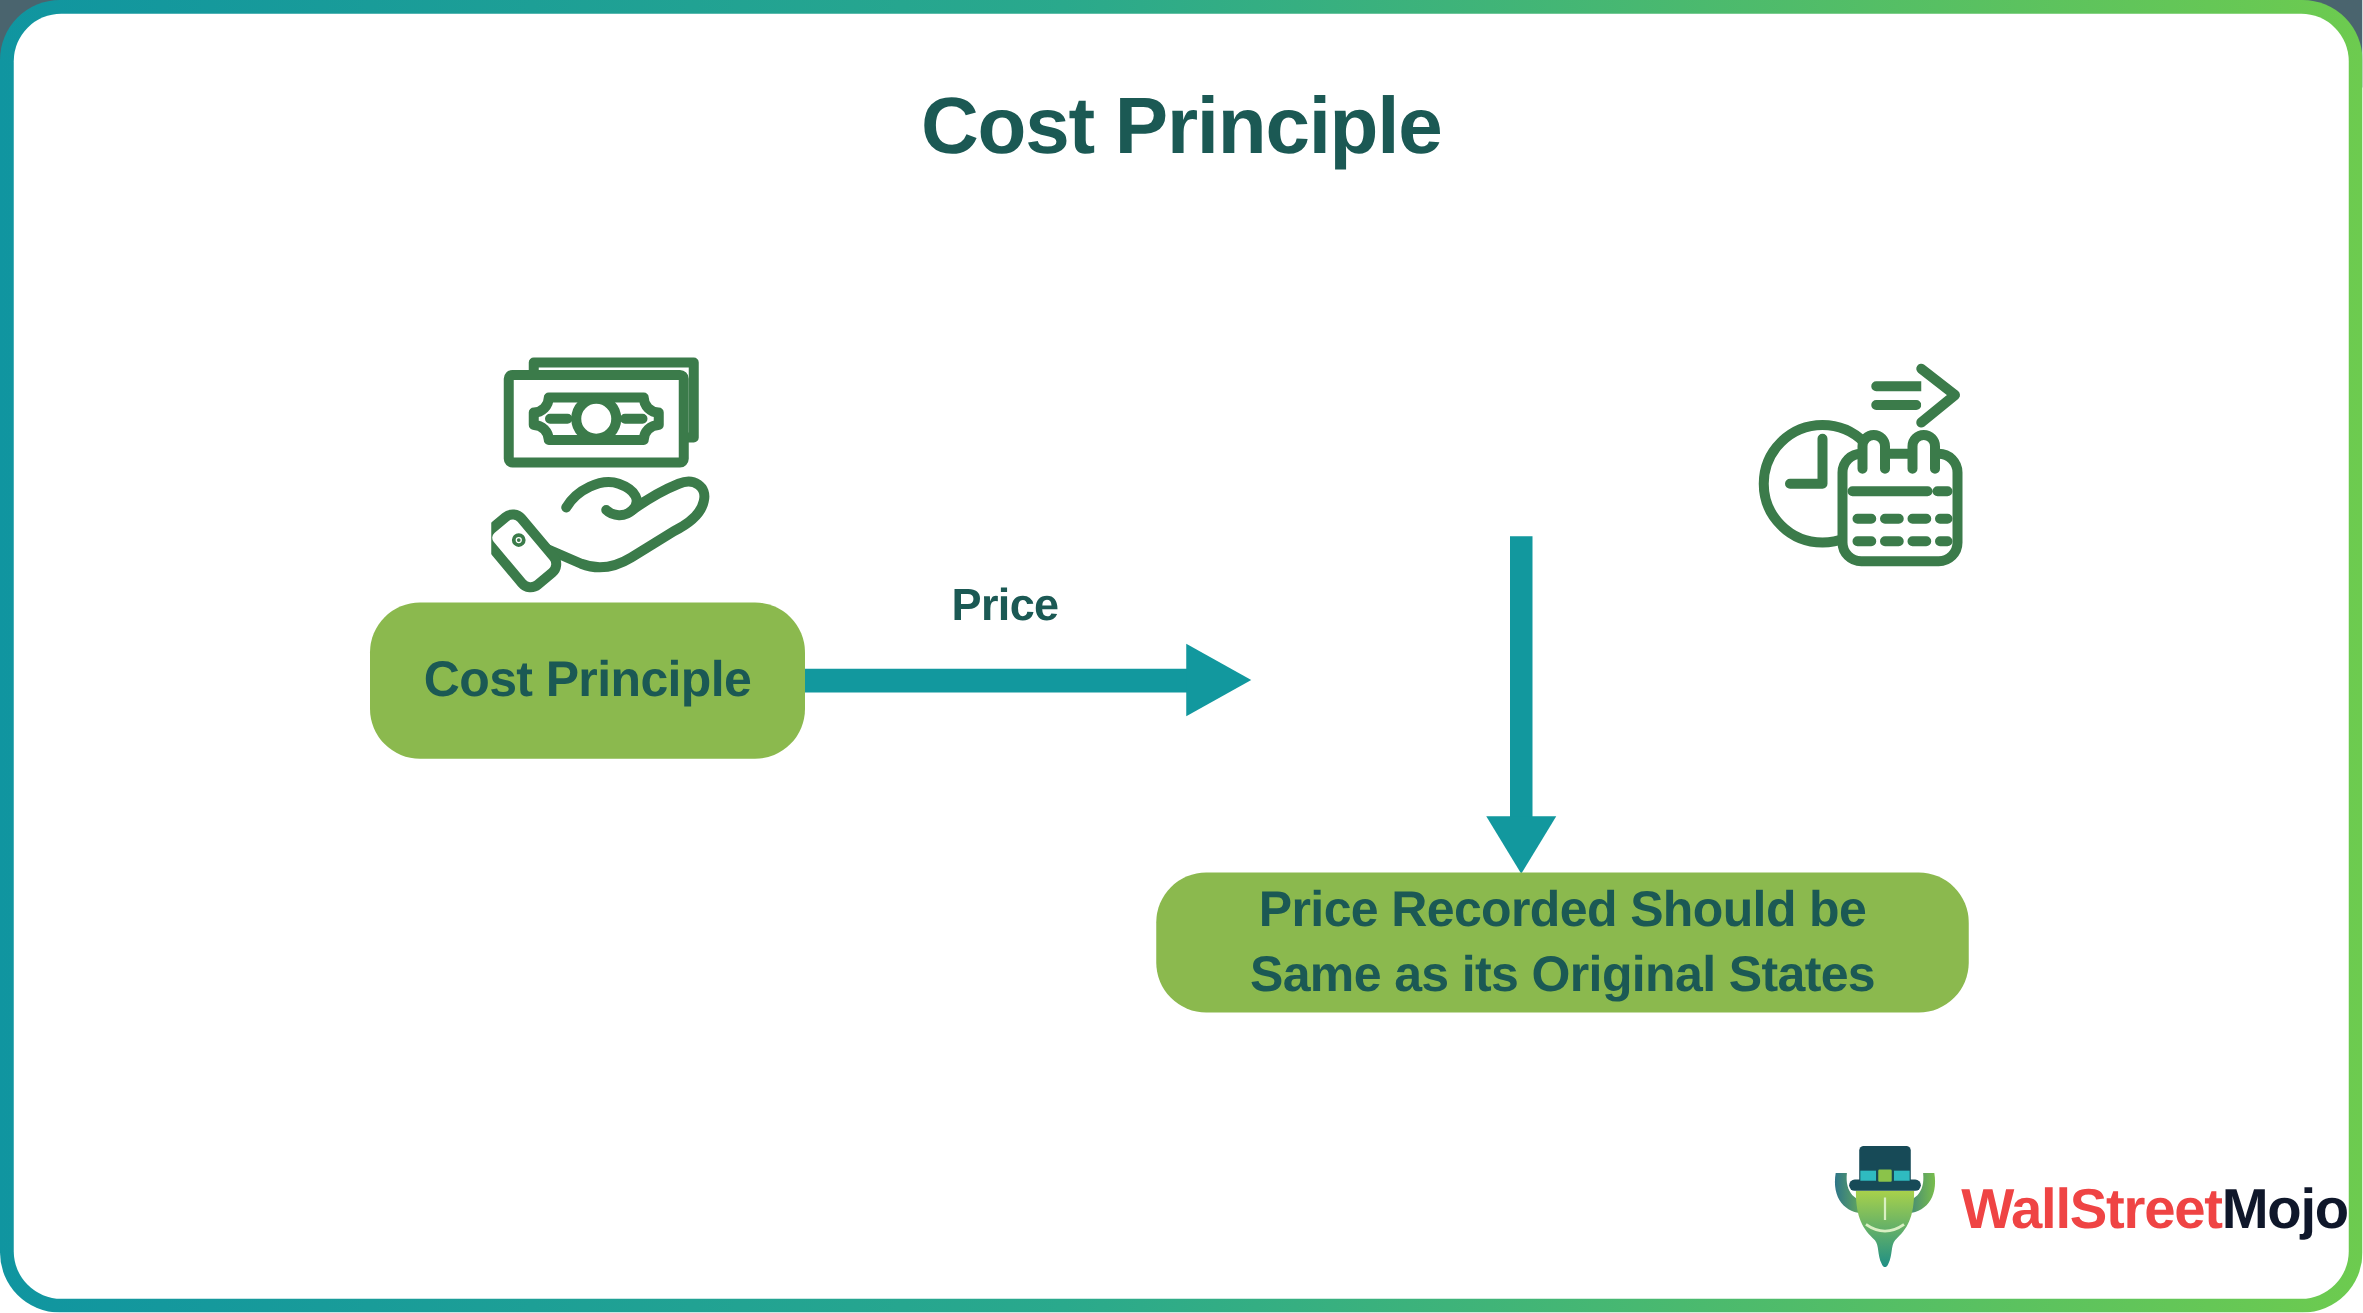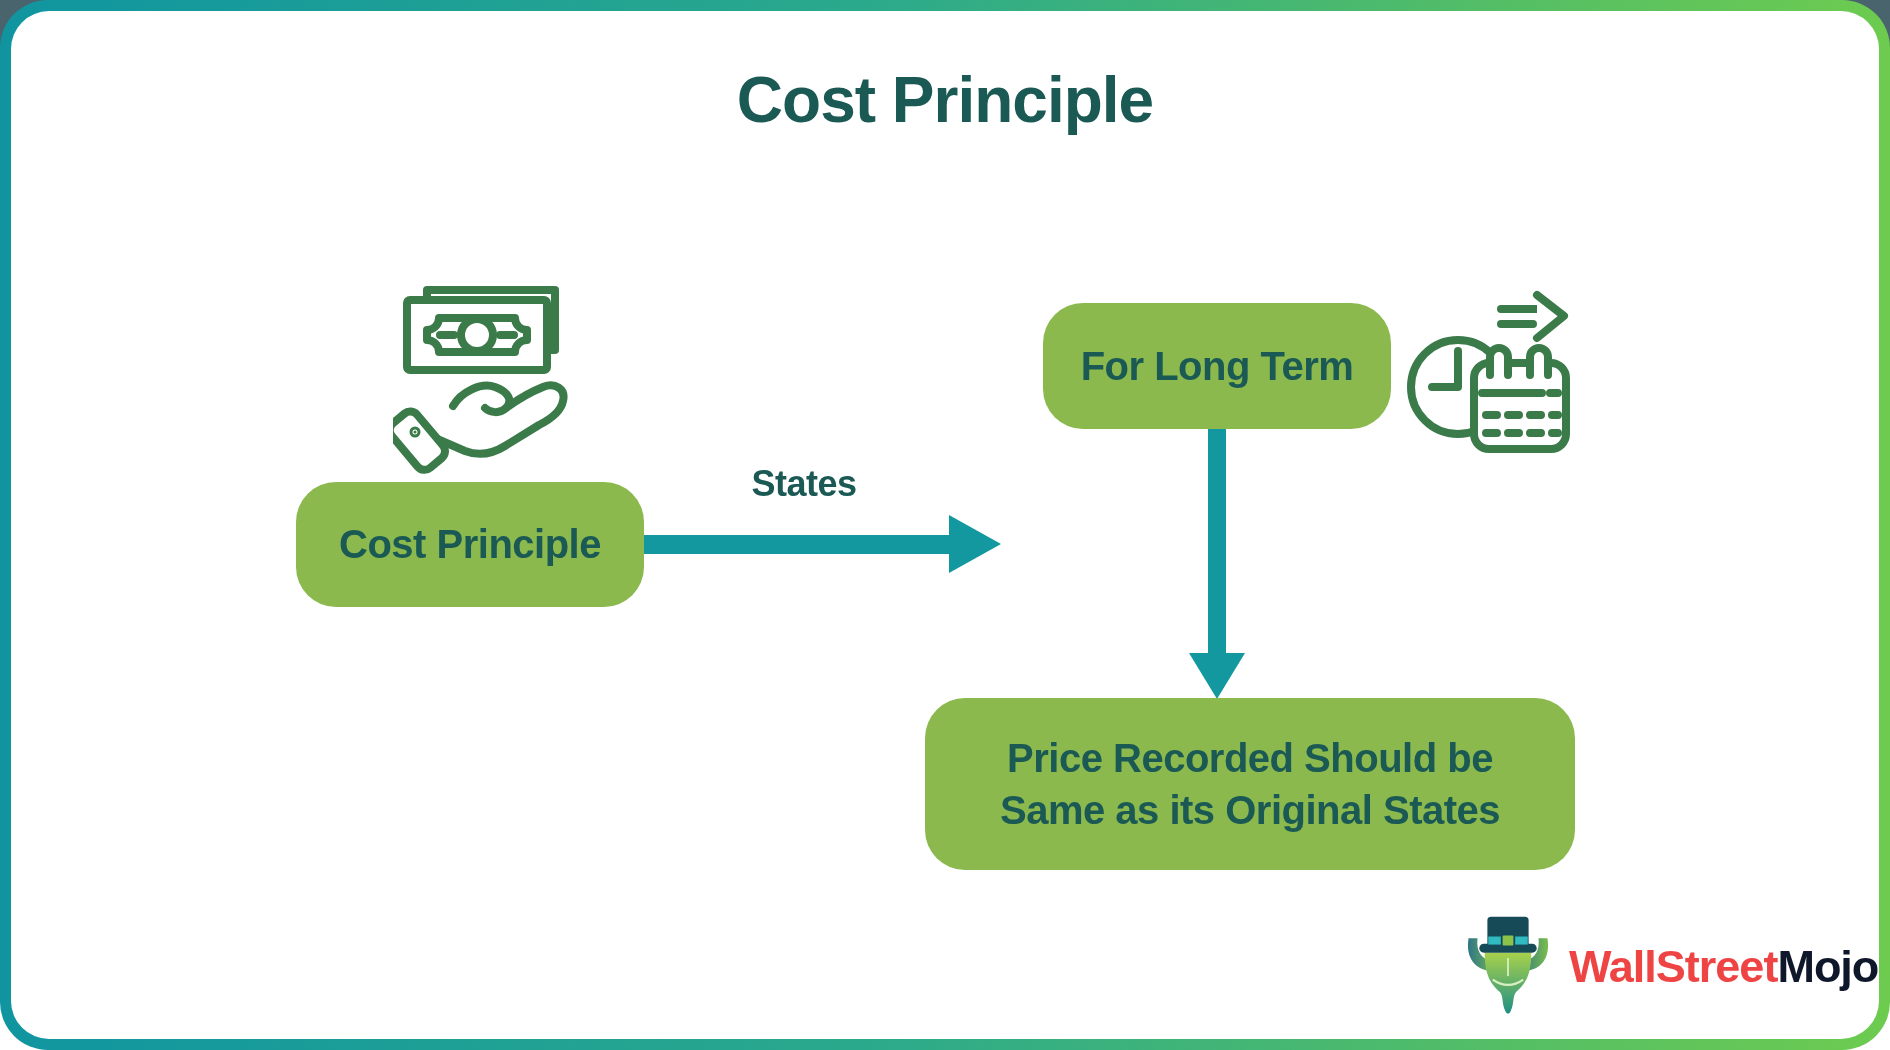--- a/index.html
+++ b/index.html
@@ -20,21 +20,21 @@
   .card-inner { position: absolute; inset: 11px; border-radius: 38px; background: #ffffff; }
 
   .page-title { position: absolute; left: 0; right: 0; top: 52px; text-align: center;
                 font-size: 64px; font-weight: 800; letter-spacing: -1px; color: #1b5954; }
 
   .gbox { position: absolute; background: #8bb94e; border-radius: 40px;
           display: flex; align-items: center; justify-content: center;
           color: #1b5954; font-weight: 800; letter-spacing: -0.5px; text-align: center; }
   .box-left   { left: 285px;  top: 471px; width: 348px; height: 125px; font-size: 40px; }
   .box-top    { left: 1032px; top: 292px; width: 348px; height: 126px; font-size: 40px; }
-  .box-bottom { left: 914px;  top: 687px; width: 650px; height: 172px; font-size: 40px; line-height: 1.3; }
+  .box-bottom { left: 914px;  top: 687px; width: 650px; height: 112px; font-size: 40px; line-height: 1.3; }
   .box-bottom .line { display: block; }
 
   .states-label { position: absolute; left: 633px; top: 452px; width: 320px; text-align: center;
                   font-size: 36px; font-weight: 800; letter-spacing: -0.5px; color: #1b5954; }
 
   
   .h-shaft { position: absolute; left: 633px; top: 524px; width: 307px; height: 19px; background: #12989e; }
   .h-head  { position: absolute; left: 938px; top: 504px; width: 0; height: 0;
              border-top: 29px solid transparent; border-bottom: 29px solid transparent;
              border-left: 52px solid #12989e; }
@@ -76,27 +76,24 @@
         <path d="M60 132 C68 118 88 108 102 113 C116 118 120 127 113 134 C107 140 97 139 92 134"></path>
         <path d="M113 134 C124 126 140 117 150 113 C162 108 173 115 170 127 C168 137 158 145 146 151 L112 172 C99 180 85 182 72 177 L42 164"></path>
         <rect x="8" y="138" width="33" height="58" rx="9" transform="rotate(-40 24 167)" fill="#ffffff"></rect>
         <circle cx="22" cy="158" r="1.5" fill="#3b7b4a"></circle>
       </svg>
 
       <div class="gbox box-left">
         <span>Cost Principle</span>
       </div>
 
-      <div class="states-label">States</div>
+      <div class="states-label">Price</div>
       <div class="h-shaft"></div>
       <div class="h-head"></div>
 
-      <div class="gbox box-top">
-        <span>For Long Term</span>
-      </div>
 
       <svg class="icon-clockcal" width="168" height="170" viewBox="0 0 168 170" fill="none" stroke="#3b7b4a" stroke-width="8" stroke-linecap="round" stroke-linejoin="round">
         <circle cx="54" cy="100" r="47"></circle>
         <path d="M54 100 V64 M54 100 H28"></path>
         <path d="M97 22 H137 M97 37 H129"></path>
         <path d="M133 8 L160 29 L133 51" fill="#ffffff"></path>
         <rect x="70" y="76" width="92" height="86" rx="15" fill="#ffffff"></rect>
         <path d="M86 88 V70 a9 9 0 0 1 18 0 V88" fill="#ffffff"></path>
         <path d="M126 88 V70 a9 9 0 0 1 18 0 V88" fill="#ffffff"></path>
         <path d="M78 106 H138 M146 106 H154"></path>

